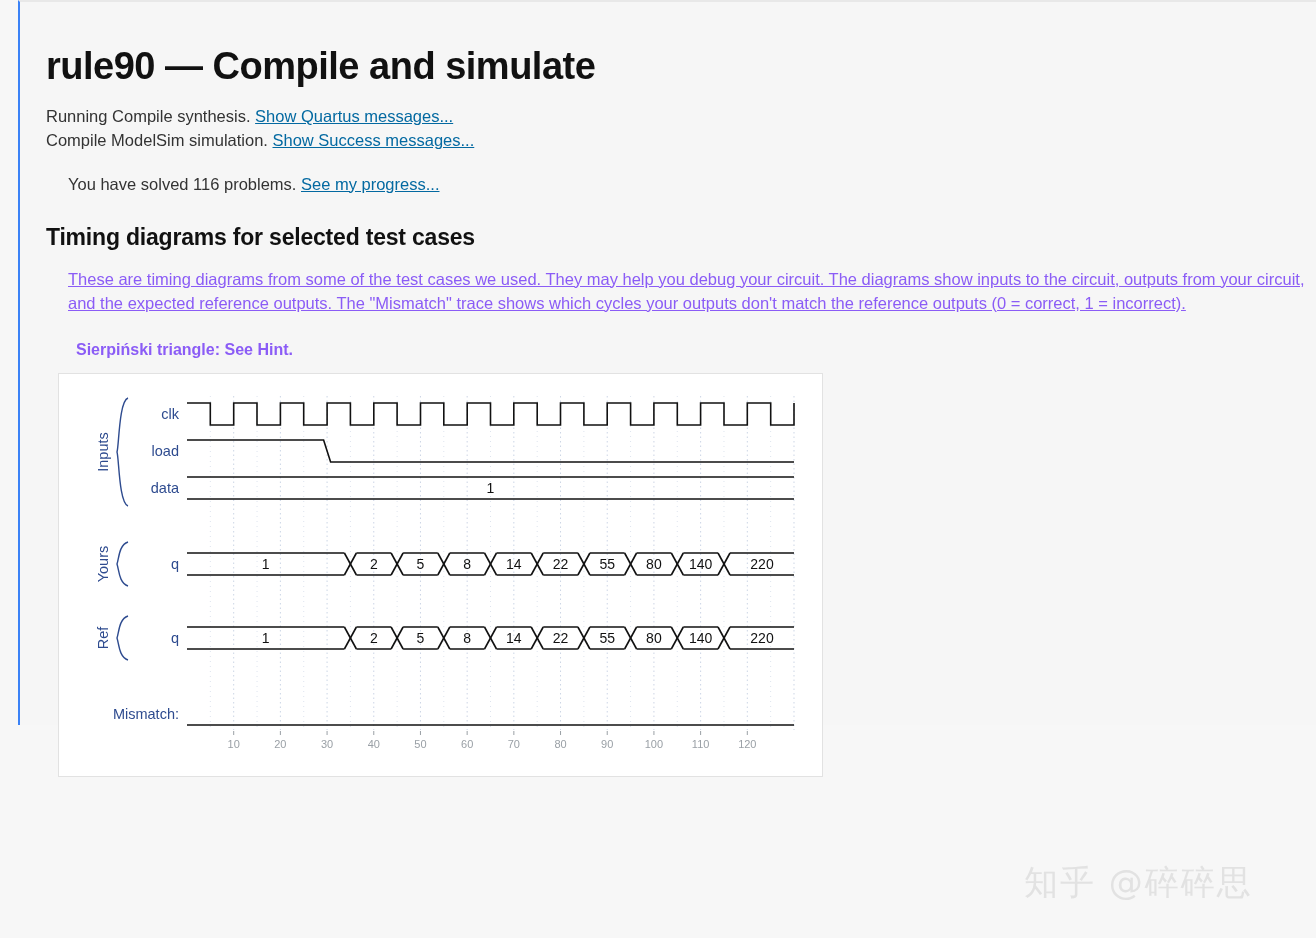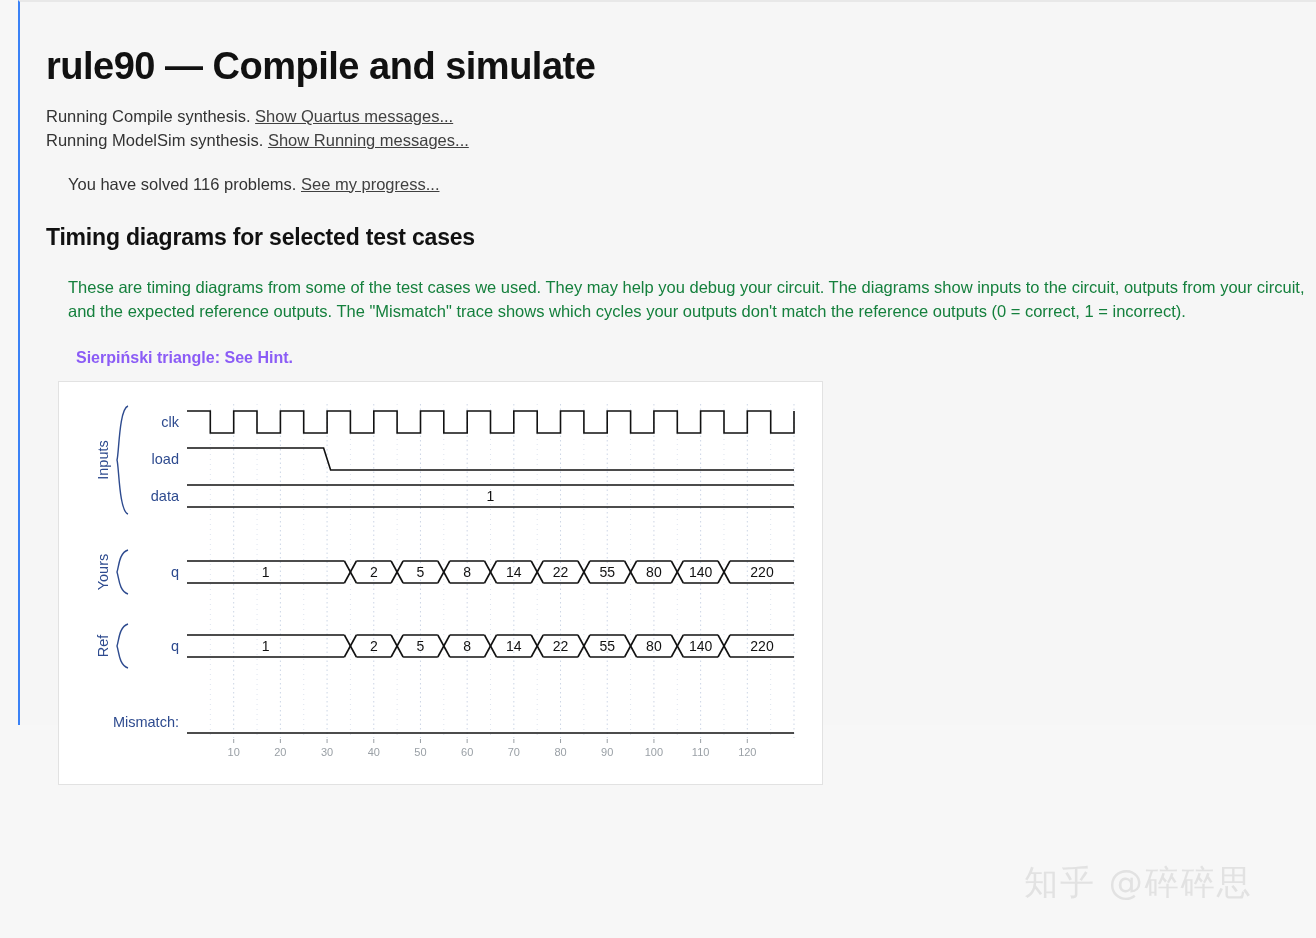--- a/index.html
+++ b/index.html
@@ -33,21 +33,21 @@
     color: #111;
     line-height: 1.1;
   }
   .run-lines {
     font-size: 16.5px;
     color: #333;
     line-height: 1.48;
     margin-bottom: 0;
   }
   .run-lines a, .prog a {
-    color: #404040;
+    color: #0369a1;
     text-decoration: underline;
   }
   h2.status {
     font-size: 30px;
     font-weight: bold;
     margin: 30px 0 0 0;
     color: #111;
     letter-spacing: -0.3px;
   }
   .prog {
@@ -57,24 +57,25 @@
   }
   h3.section {
     font-size: 23px;
     font-weight: bold;
     margin: 30px 0 0 0;
     color: #111;
     letter-spacing: -0.2px;
   }
   .blurb {
     font-size: 16.5px;
-    color: #15803d;
+    color: #8b5cf6;
     line-height: 1.46;
-    margin: 24px 0 0 22px;
+    margin: 16px 0 0 22px;
     max-width: 1246px;
+    text-decoration: underline;
   }
   .case-title {
     font-size: 16px;
     font-weight: bold;
     color: #8b5cf6;
     margin: 26px 0 0 30px;
   }
   #diagram-panel {
     position: relative;
     margin: 14px 0 0 12px;
@@ -102,21 +103,21 @@
 <div id="page">
   <div id="content">
 
     <h1 class="page-title">rule90 — Compile and simulate</h1>
 
     <div class="run-lines">
       <div>
         <span>Running Compile synthesis. </span><a href="#">Show Quartus messages...</a>
       </div>
       <div>
-        <span>Running ModelSim synthesis. </span><a href="#">Show Running messages...</a>
+        <span>Compile ModelSim simulation. </span><a href="#">Show Success messages...</a>
       </div>
     </div>
 
 
     <div class="prog">
       <span>You have solved 116 problems. </span><a href="#">See my progress...</a>
     </div>
 
     <h3 class="section">Timing diagrams for selected test cases</h3>
 

